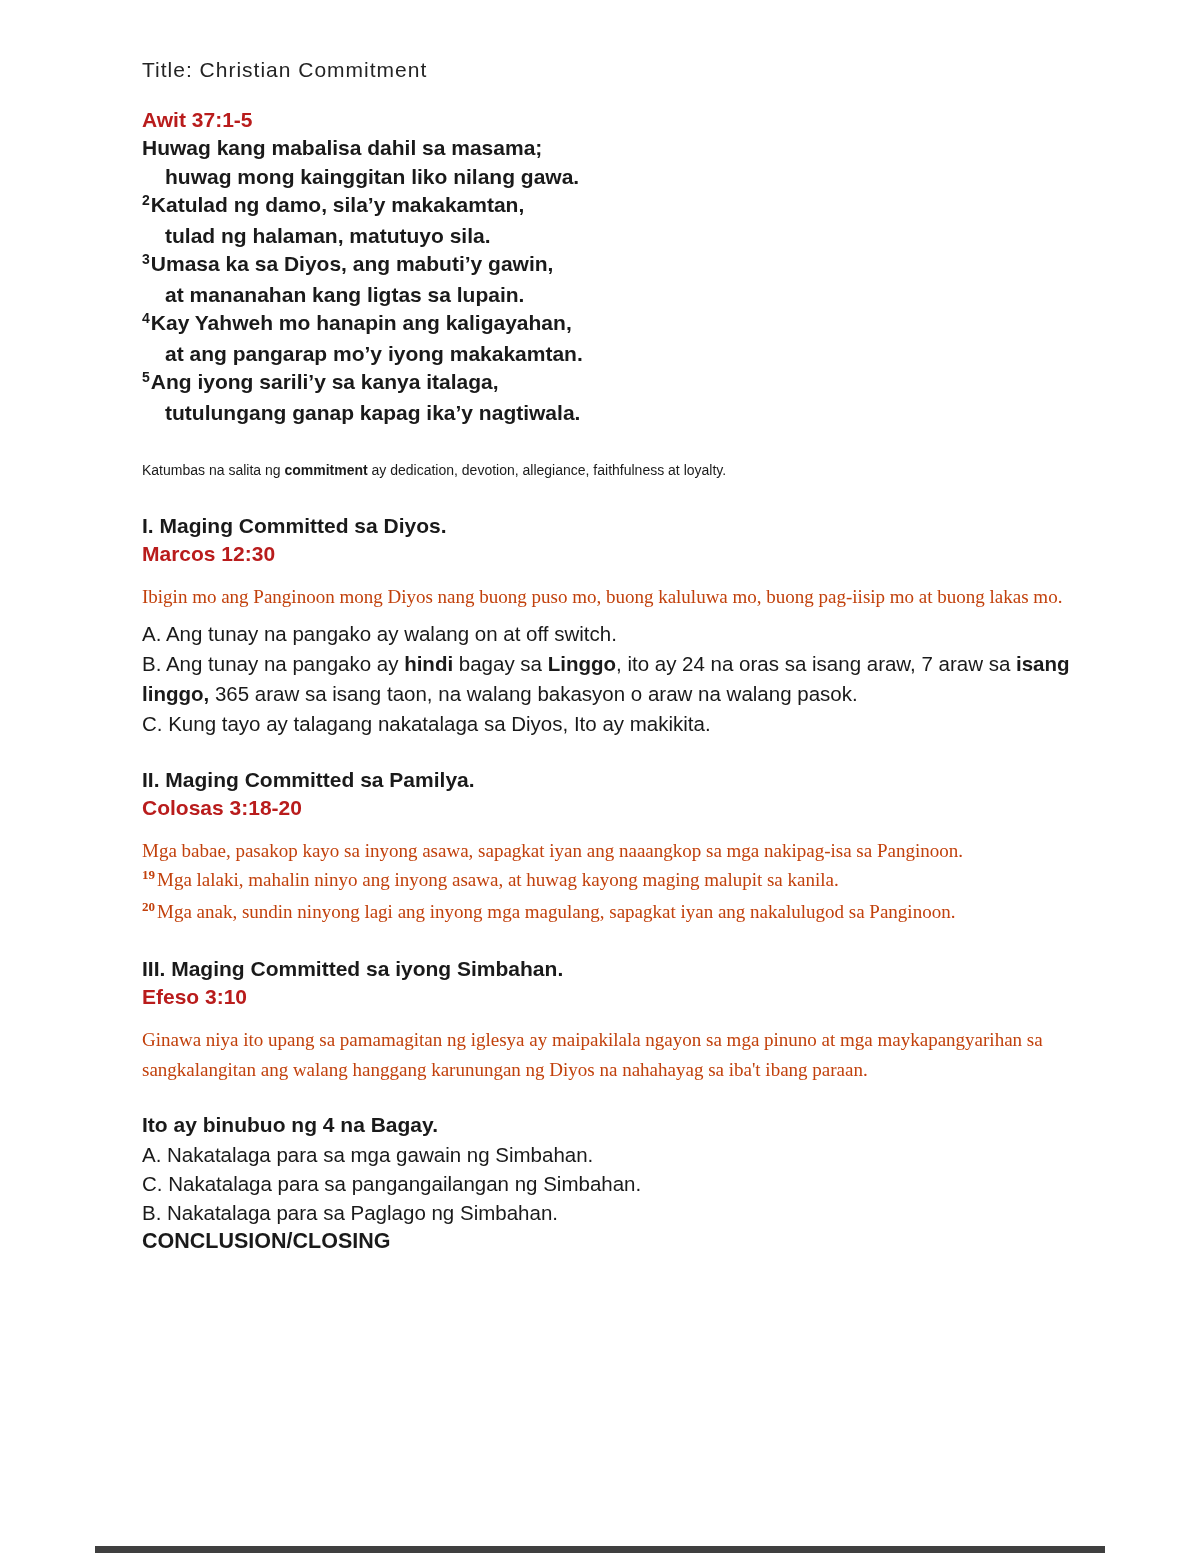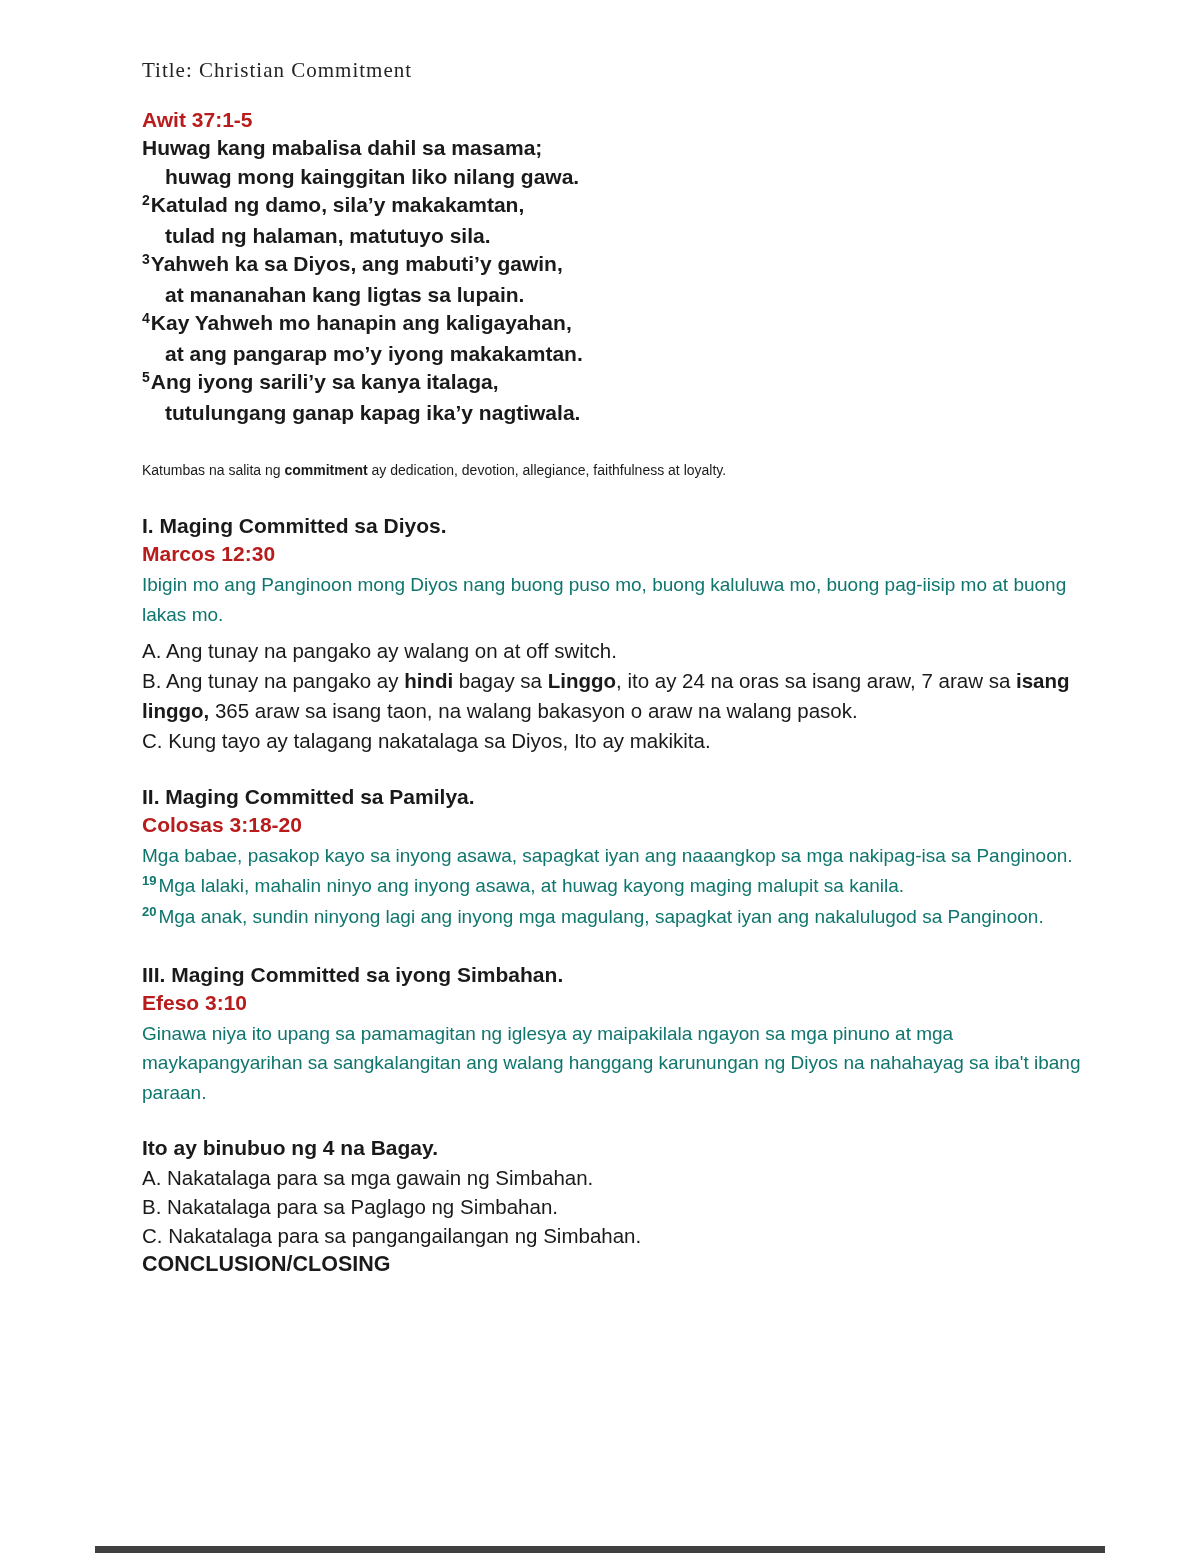--- a/index.html
+++ b/index.html
@@ -7,21 +7,21 @@
   body {
     width:1200px; height:1553px;
     position:relative; overflow:hidden;
     font-family:"Liberation Sans", sans-serif;
     color:#1a1a1a;
     -webkit-font-smoothing:antialiased;
   }
   .page { padding:56px 95px 0 142px; }
 
   .doc-title {
-    font-family:Liberation Serif, serif;
+    font-family:Liberation Sans, sans-serif;
     font-size:21px; line-height:28px;
     letter-spacing:1px; color:#242424;
     font-weight:400; margin-bottom:22px;
   }
 
   .red { color:#b91c1c; }
   .h   { font-weight:700; font-size:21px; line-height:28px; }
 
   .psalm { font-weight:700; font-size:21px; line-height:28.5px; }
   .psalm-line { white-space:nowrap; }
@@ -31,22 +31,22 @@
     position:relative; top:-7px; margin-right:1px;
   }
   .qsup {
     font-weight:700; font-size:13px;
     position:relative; top:-7px; margin-right:2px;text-align:right;
   }
 
   .para  { margin-top:28px; font-size:14px; line-height:30px; font-weight:400; }
   .section { margin-top:27px; }
   .quote {
-    margin-top:2px; font-size:19px; line-height:29.5px;
-    font-weight:400; max-width:945px; color:#0f766e;
+    margin-top:14px; font-size:19px; line-height:29.5px;
+    font-weight:400; max-width:945px; color:#c2410c;font-family:Liberation Serif, serif;
   }
   .items { margin-top:7px; font-size:20.5px; line-height:30px; font-weight:400; max-width:950px; }
   .items-tight { line-height:29px; }
   .b { font-weight:700; }
 
   .conclusion { font-weight:700; font-size:21.5px; line-height:28px; }
 
   .next-page-bar {
     position:absolute; bottom:0; left:95px;
     width:1010px; height:7px; background:#3f3f3f;
@@ -59,21 +59,21 @@
 
   <div class="doc-title">Title: Christian Commitment</div>
 
   <div>
     <div class="h red">Awit 37:1-5</div>
     <div class="psalm">
       <div class="psalm-line"><span>Huwag kang mabalisa dahil sa masama;</span></div>
       <div class="psalm-line indent"><span>huwag mong kainggitan liko nilang gawa.</span></div>
       <div class="psalm-line"><span class="vsup">2</span><span>Katulad ng damo, sila’y makakamtan,</span></div>
       <div class="psalm-line indent"><span>tulad ng halaman, matutuyo sila.</span></div>
-      <div class="psalm-line"><span class="vsup">3</span><span>Yahweh ka sa Diyos, ang mabuti’y gawin,</span></div>
+      <div class="psalm-line"><span class="vsup">3</span><span>Umasa ka sa Diyos, ang mabuti’y gawin,</span></div>
       <div class="psalm-line indent"><span>at mananahan kang ligtas sa lupain.</span></div>
       <div class="psalm-line"><span class="vsup">4</span><span>Kay Yahweh mo hanapin ang kaligayahan,</span></div>
       <div class="psalm-line indent"><span>at ang pangarap mo’y iyong makakamtan.</span></div>
       <div class="psalm-line"><span class="vsup">5</span><span>Ang iyong sarili’y sa kanya italaga,</span></div>
       <div class="psalm-line indent"><span>tutulungang ganap kapag ika’y nagtiwala.</span></div>
     </div>
   </div>
 
   <div class="para"><span>Katumbas na salita ng </span><span class="b">commitment</span><span> ay dedication, devotion, allegiance, faithfulness at loyalty.</span></div>
 
@@ -101,22 +101,22 @@
   <div class="section">
     <div class="h">III. Maging Committed sa iyong Simbahan.</div>
     <div class="h red">Efeso 3:10</div>
     <div class="quote">Ginawa niya ito upang sa pamamagitan ng iglesya ay maipakilala ngayon sa mga pinuno at mga maykapangyarihan sa sangkalangitan ang walang hanggang karunungan ng Diyos na nahahayag sa iba't ibang paraan.</div>
   </div>
 
   <div class="section">
     <div class="h">Ito ay binubuo ng 4 na Bagay.</div>
     <div class="items items-tight" style="margin-top:1px;">
       <div>A. Nakatalaga para sa mga gawain ng Simbahan.</div>
+      <div>C. Nakatalaga para sa pangangailangan ng Simbahan.</div>
       <div>B. Nakatalaga para sa Paglago ng Simbahan.</div>
-      <div>C. Nakatalaga para sa pangangailangan ng Simbahan.</div>
     </div>
   </div>
 
   <div class="conclusion">CONCLUSION/CLOSING</div>
 
 </div>
 
 <div class="next-page-bar"></div>
 
 </body></html>

